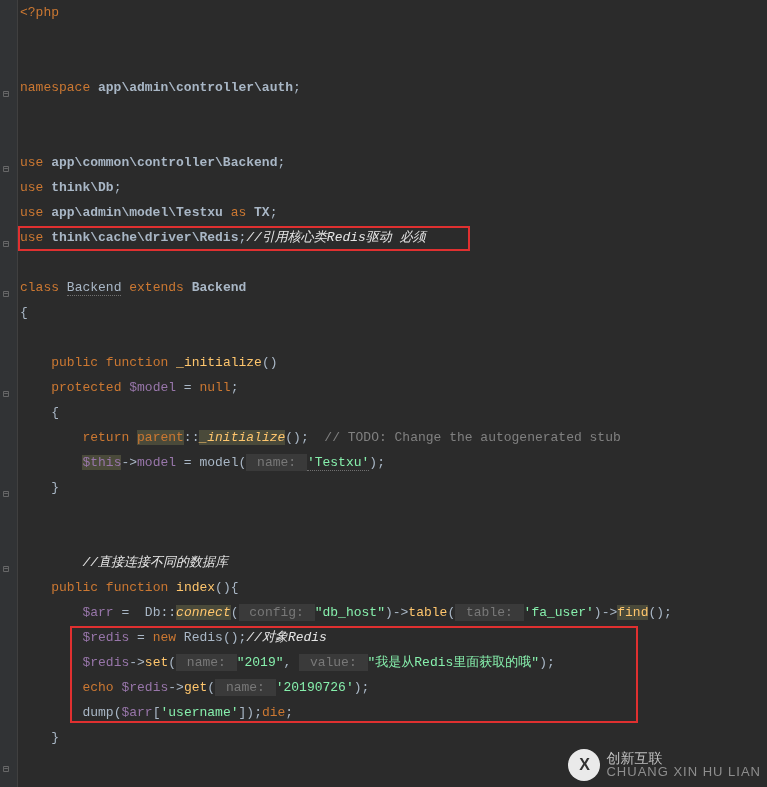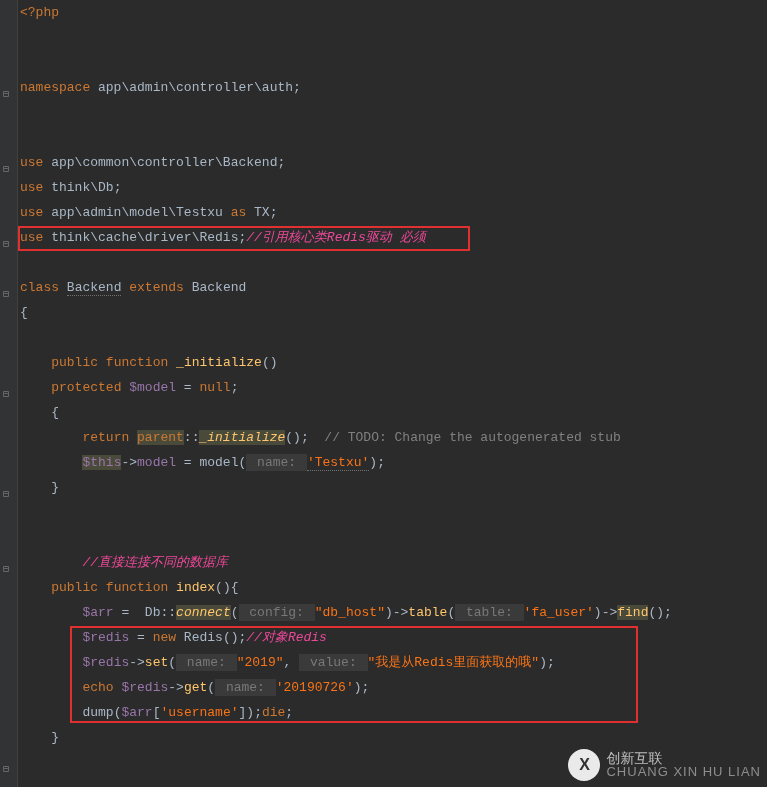--- a/index.html
+++ b/index.html
@@ -42,31 +42,31 @@
       flex: 1;
       padding-left: 0px;
       position: relative;
     }
     .code-line {
       height: 25px;
       white-space: pre;
       padding-left: 2px;
     }
     .kw { color: #cc7832; }
-    .string { color: #f97316; }
-    .comment { color: #ec4899; font-style: italic; }
+    .string { color: #86efac; }
+    .comment { color: #e5e5e5; font-style: italic; }
     .comment-todo { color: #808080; }
     .func { color: #ffc66d; }
     .func-italic { color: #ffc66d; font-style: italic; }
     .var { color: #9876aa; }
     .class-name { color: #a9b7c6; }
     .method-call { color: #ffc66d; }
     .param-hint { color: #787878; background: #3a3a3a; font-style: normal; padding: 1px 3px; text-align: right; }
     .underline-wave { border-bottom: 1px dotted #707070; }
-    .plain { color: #a9b7c6; }
+    .plain { color: #a9b7c6; font-weight: bold; }
     .op { color: #a9b7c6; }
     .hl-bg { background: #4a4a3a; }
     
     .red-box-1 {
       position: absolute;
       border: 2px solid #e03030;
       left: 0px;
       top: 226px;
       width: 452px;
       height: 25px;

